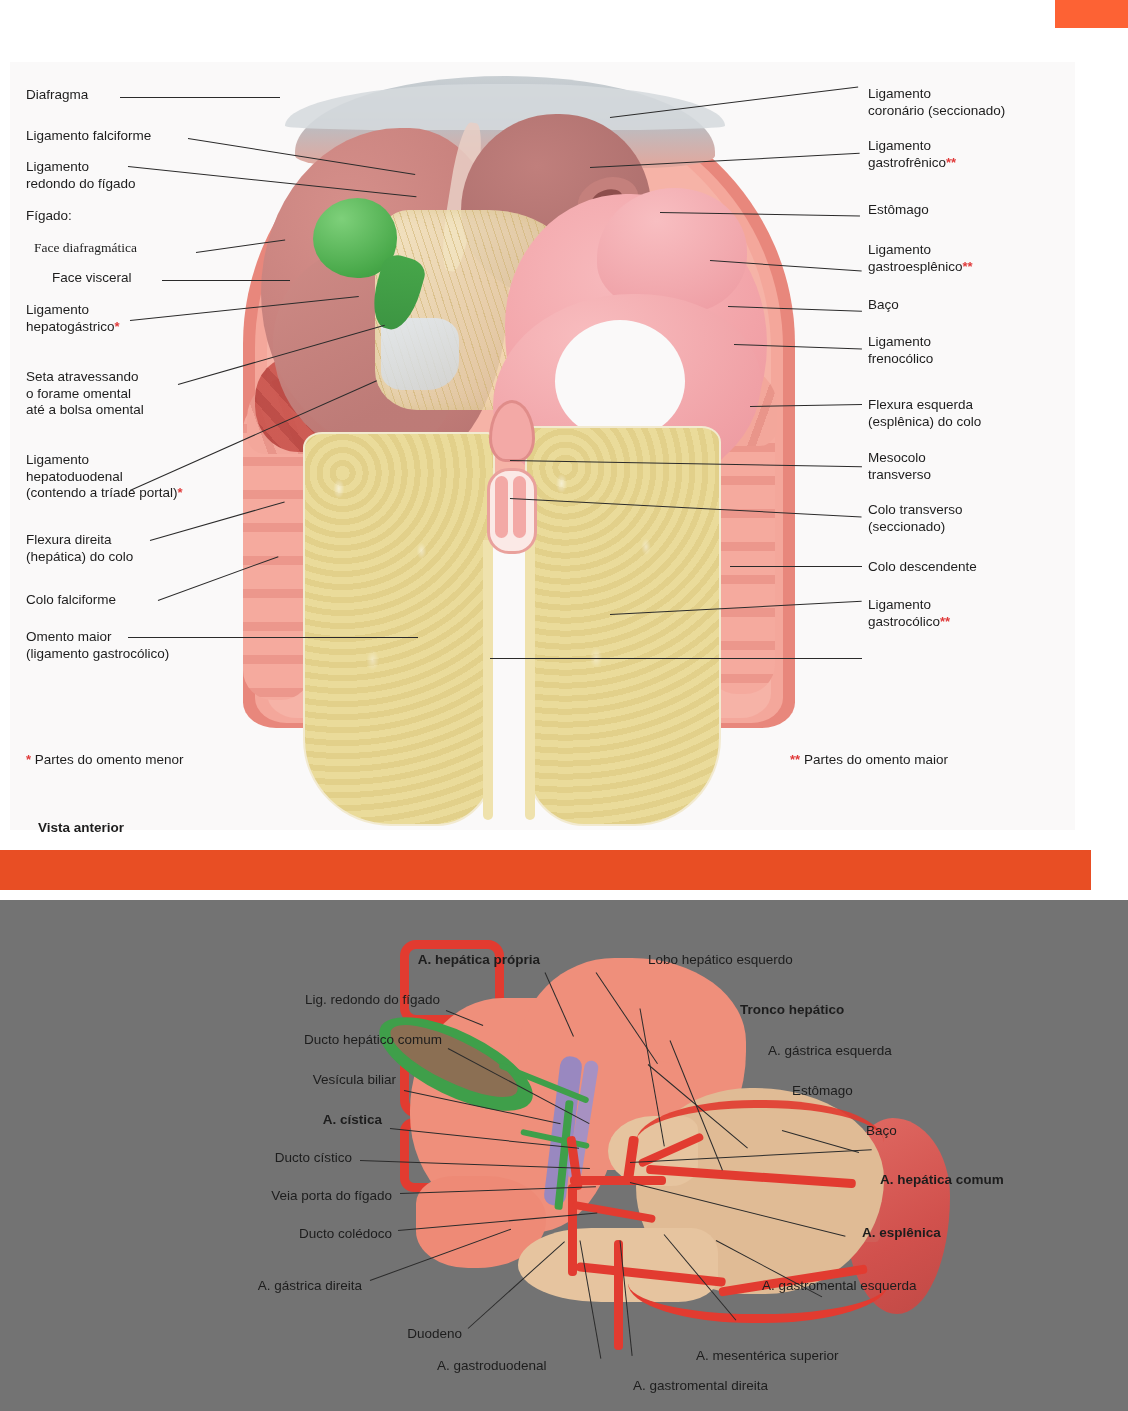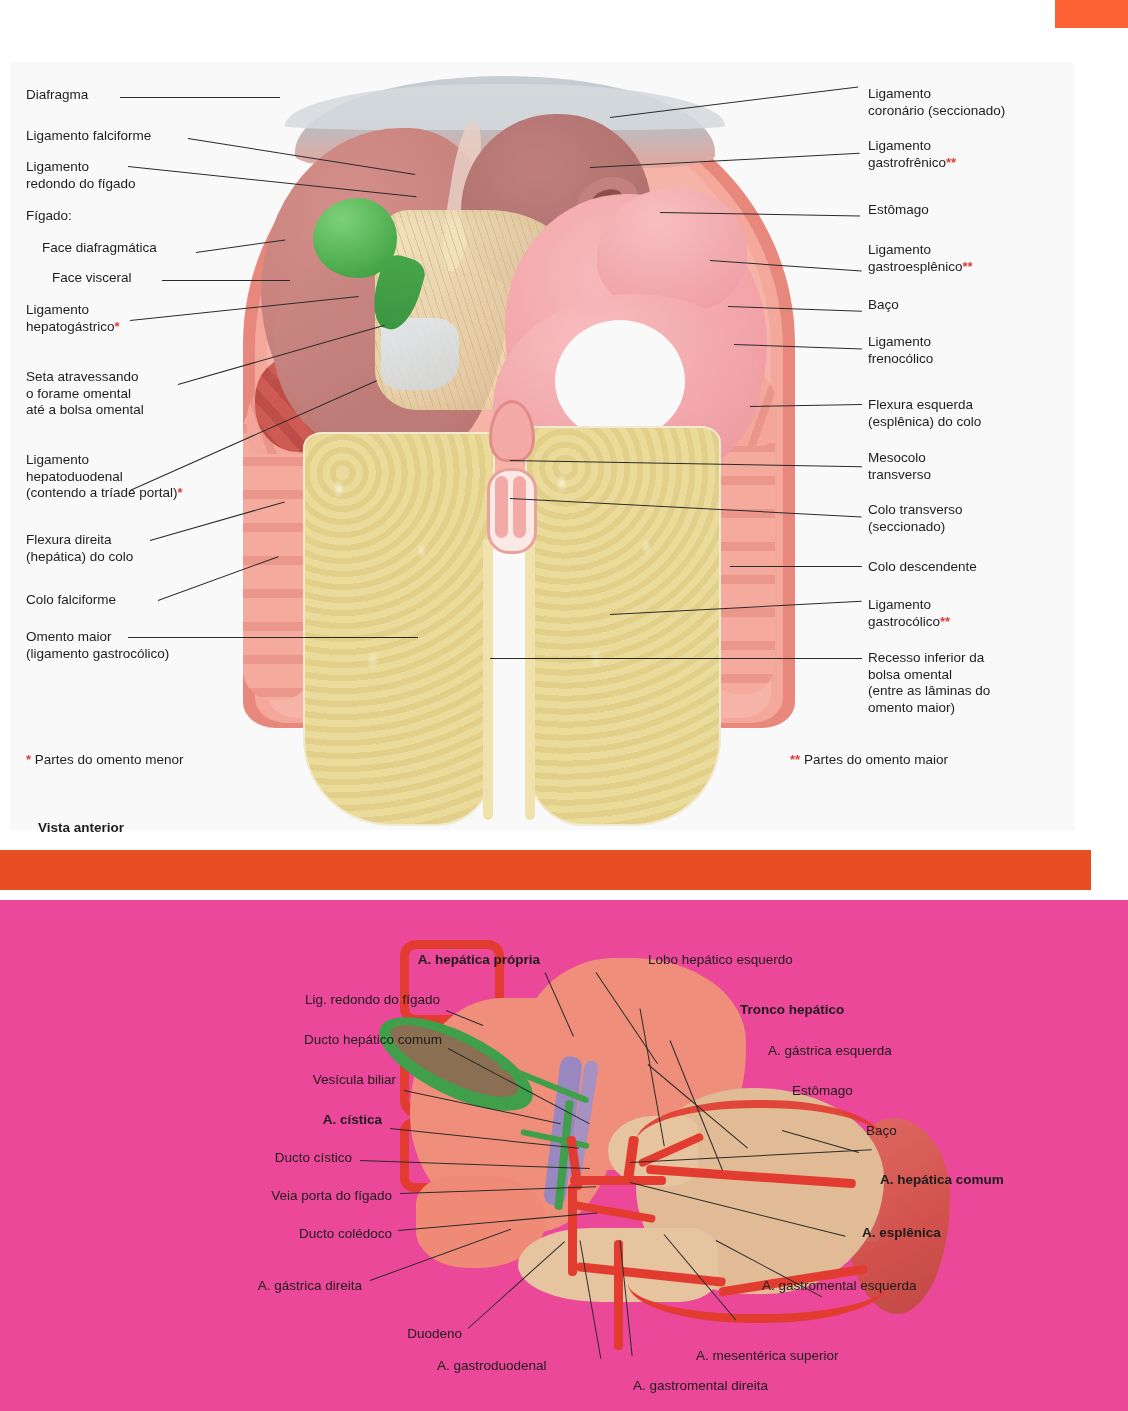--- a/index.html
+++ b/index.html
@@ -147,21 +147,21 @@
     background:#efe2ad;border-radius:0 0 6px 6px;}
 
   
   #small-bowel{position:absolute;left:30px;top:286px;width:90px;height:96px;
     background:repeating-linear-gradient(48deg,#c9534c 0 12px,#b8443f 12px 22px);
     border-radius:44% 36% 40% 48%;opacity:.9;}
   #duo-patch{position:absolute;left:118px;top:280px;width:66px;height:58px;
     background:linear-gradient(140deg,#eda24a,#e08e33);border-radius:42% 38% 46% 40%;opacity:.9;}
 
   
-  #fig2{position:absolute;left:0;top:900px;width:1128px;height:511px;background:#ec4899;}
+  #fig2{position:absolute;left:0;top:900px;width:1128px;height:511px;background:#737373;}
   #fig2-art{position:absolute;left:400px;top:40px;width:460px;height:400px;}
 
   #f2-liver-r{position:absolute;left:10px;top:58px;width:210px;height:234px;
     background:#ef8f7b;border-radius:44% 20% 40% 56%/48% 40% 56% 50%;}
   #f2-liver-l{position:absolute;left:118px;top:18px;width:228px;height:168px;
     background:#ef8f7b;border-radius:44% 52% 16% 40%/60% 52% 46% 44%;}
   #f2-liver-bridge{position:absolute;left:150px;top:120px;width:150px;height:110px;
     background:#ef8f7b;border-radius:30% 34% 46% 40%;}
   #f2-liver-tip{position:absolute;left:16px;top:236px;width:130px;height:92px;
     background:#ee8a76;border-radius:30% 46% 52% 40%;}
@@ -299,21 +299,21 @@
     <div class="lead" style="left:500px;top:436px;width:352px;transform:rotate(3deg);"></div>
     <div class="lead" style="left:720px;top:504px;width:132px;"></div>
     <div class="lead" style="left:600px;top:552px;width:252px;transform:rotate(-3deg);"></div>
     <div class="lead" style="left:480px;top:596px;width:372px;"></div>
 
     <div class="lbl" style="left:16px;top:25px;"><span>Diafragma</span></div>
     <div class="lbl" style="left:16px;top:66px;"><span>Ligamento falciforme</span></div>
     <div class="lbl" style="left:16px;top:97px;"><span>Ligamento
 redondo do fígado</span></div>
     <div class="lbl" style="left:16px;top:146px;"><span>Fígado:</span></div>
-    <div class="lbl" style="left:32px;top:178px;"><span>Face diafragmática</span></div>
+    <div class="lbl" style="left:24px;top:178px;font-family:Liberation Serif, serif;"><span>Face diafragmática</span></div>
     <div class="lbl" style="left:42px;top:208px;"><span>Face visceral</span></div>
     <div class="lbl" style="left:16px;top:240px;"><span>Ligamento
 hepatogástrico</span><span class="star">*</span></div>
     <div class="lbl" style="left:16px;top:307px;"><span>Seta atravessando
 o forame omental
 até a bolsa omental</span></div>
     <div class="lbl" style="left:16px;top:390px;"><span>Ligamento
 hepatoduodenal
 (contendo a tríade portal)</span><span class="star">*</span></div>
     <div class="lbl" style="left:16px;top:470px;"><span>Flexura direita
@@ -334,24 +334,20 @@
 frenocólico</span></div>
     <div class="lbl" style="left:858px;top:335px;"><span>Flexura esquerda
 (esplênica) do colo</span></div>
     <div class="lbl" style="left:858px;top:388px;"><span>Mesocolo
 transverso</span></div>
     <div class="lbl" style="left:858px;top:440px;"><span>Colo transverso
 (seccionado)</span></div>
     <div class="lbl" style="left:858px;top:497px;"><span>Colo descendente</span></div>
     <div class="lbl" style="left:858px;top:535px;"><span>Ligamento
 gastrocólico</span><span class="star">**</span></div>
-    <div class="lbl" style="left:858px;top:588px;"><span>Recesso inferior da
-bolsa omental
-(entre as lâminas do
-omento maior)</span></div>
 
     <div class="lbl" style="left:16px;top:690px;"><span class="star">*</span> <span>Partes do omento menor</span></div>
     <div class="lbl" style="left:780px;top:690px;"><span class="star">**</span> <span>Partes do omento maior</span></div>
     <div class="lbl b" style="left:28px;top:730px;margin-top:28px;"><span>Vista anterior</span></div>
   </div>
 
   <div id="orange-band"></div>
 
   <div id="fig2">
 

